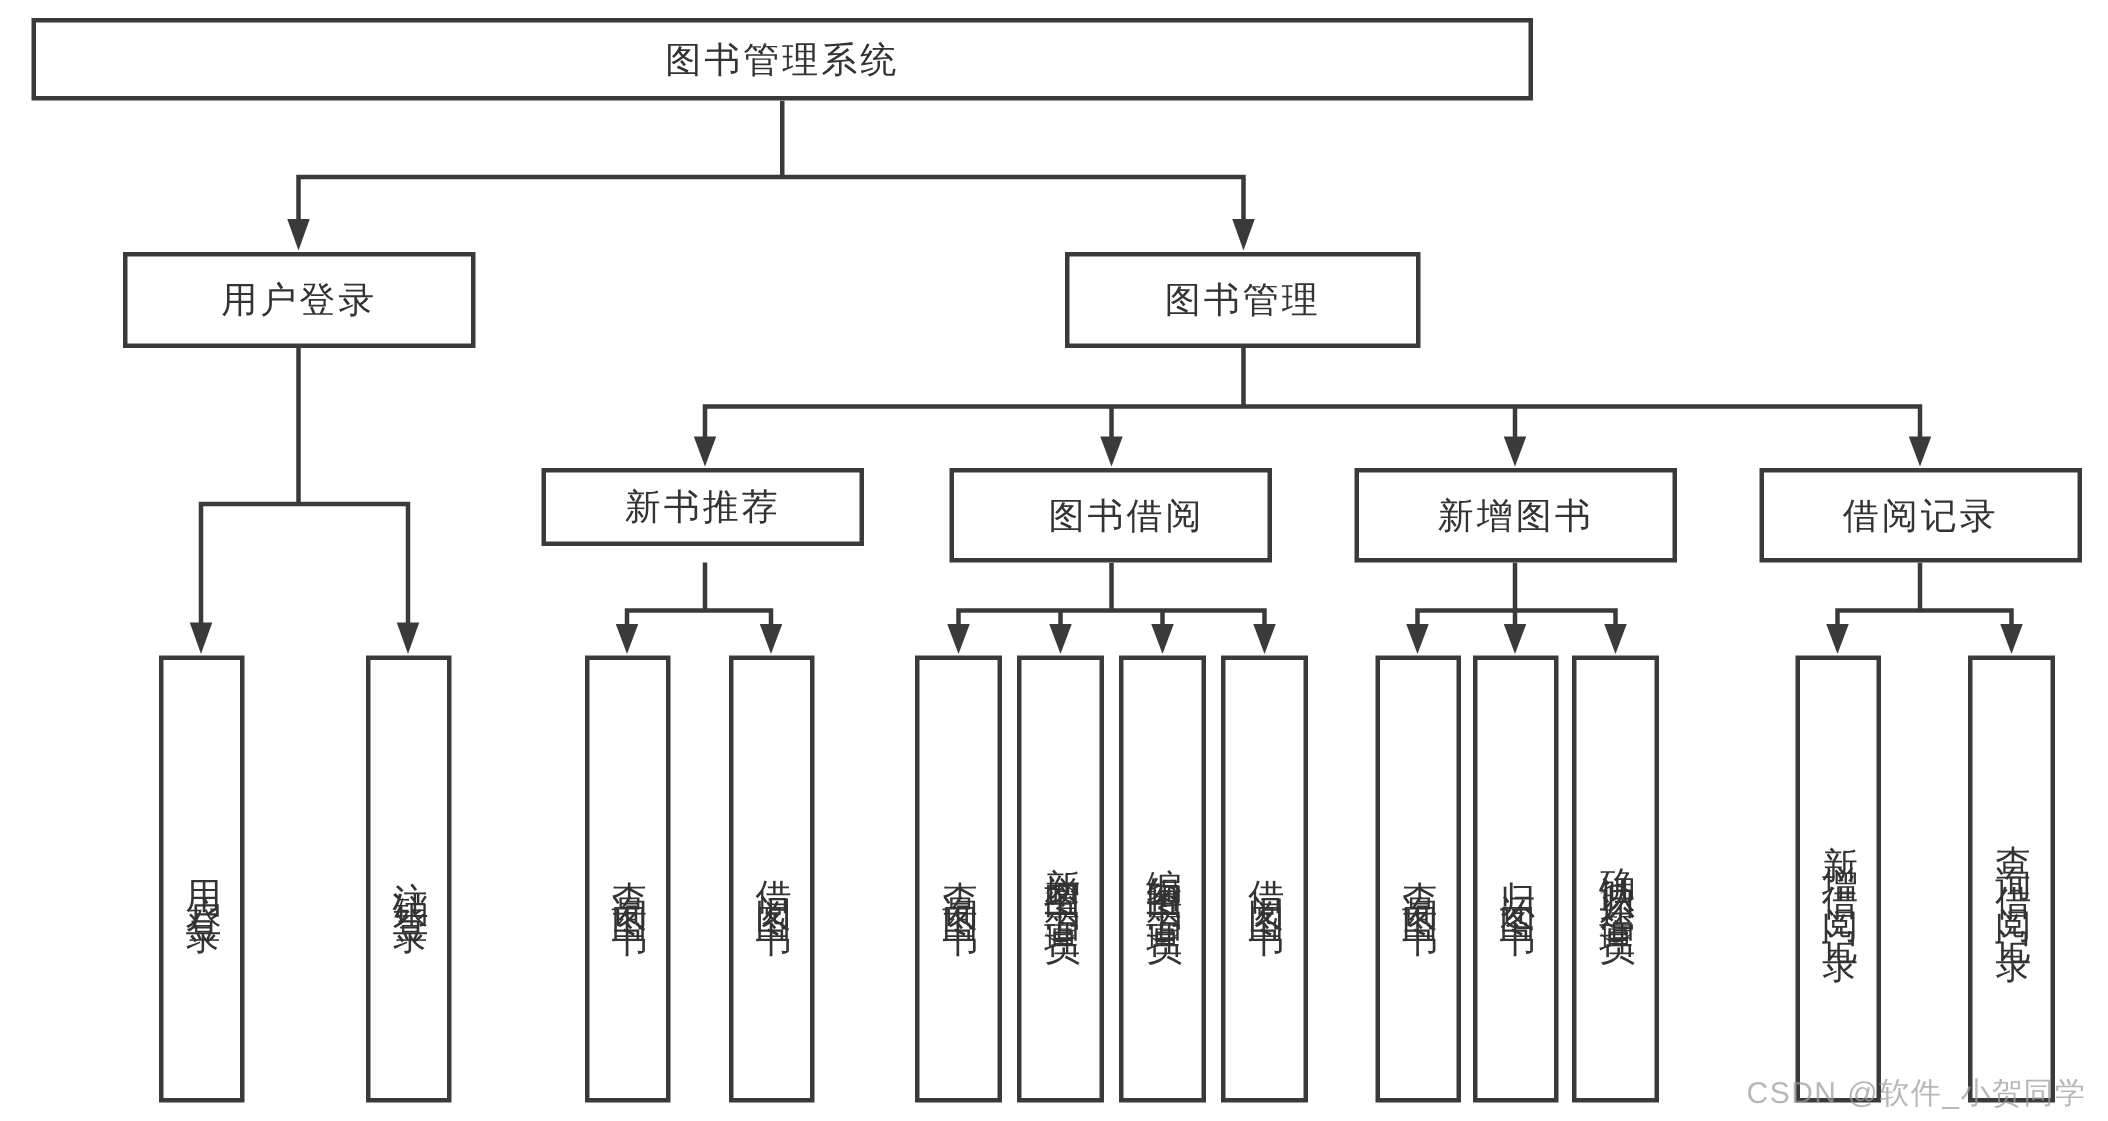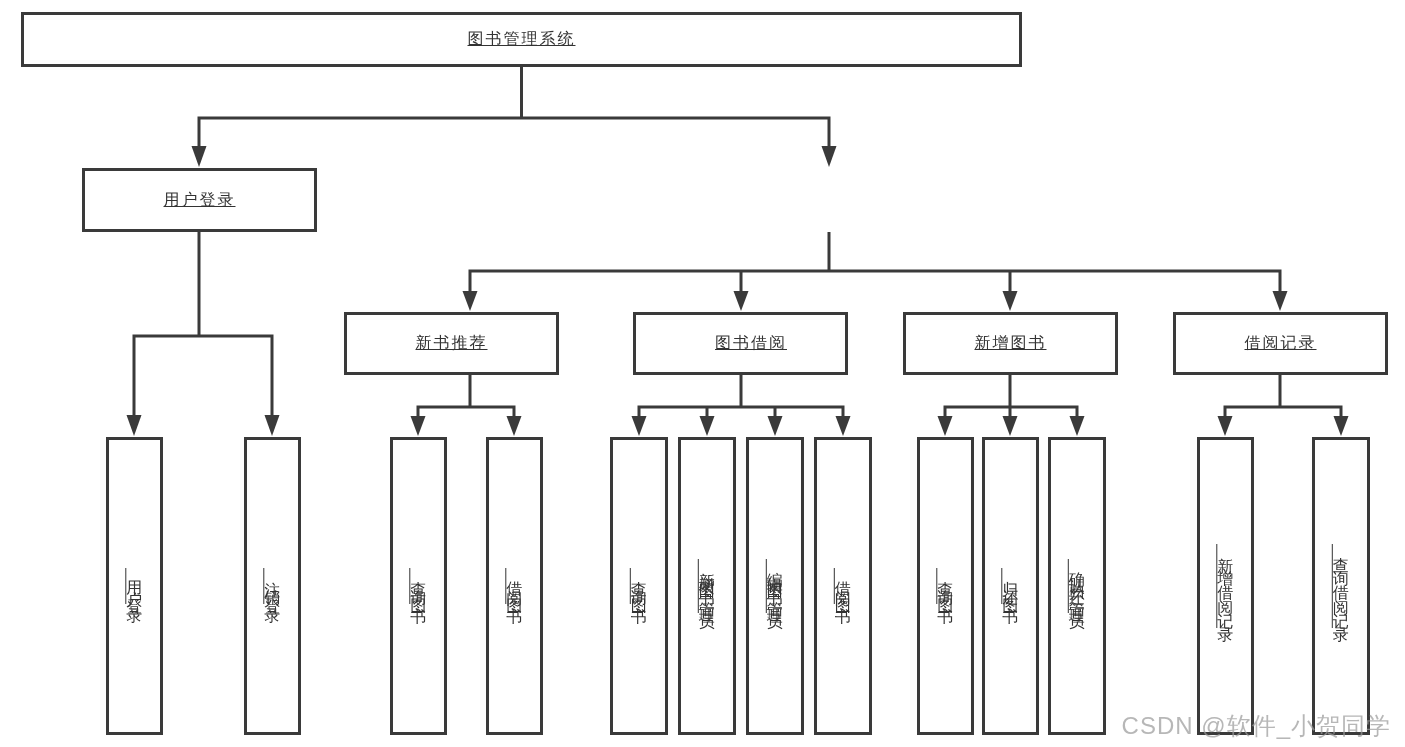--- a/index.html
+++ b/index.html
@@ -16,39 +16,38 @@
   svg.wires { position: absolute; left: 0; top: 0; width: 1405px; height: 747px; }
   svg.wires path { stroke: #3a3a3a; stroke-width: 3; fill: none; }
   svg.wires polygon { fill: #3a3a3a; stroke: none; }
   .box {
     position: absolute;
     border: 3px solid #3a3a3a;
     background: #ffffff;
     display: flex;
     align-items: center;
     justify-content: center;
-    font-size: 16px;
+    font-size: 24px;
     letter-spacing: 2px;
     z-index: 2;
-    text-decoration: underline;
   }
   .leaf span {
     writing-mode: vertical-rl;
     text-orientation: mixed;
     letter-spacing: 9px;
     line-height: 1.1;
     white-space: nowrap;
   }
   .leaf.tight span { letter-spacing: 6px; }
   .leaf.loose span { letter-spacing: 14px; }
   .watermark {
     position: absolute;
     right: 14px;
     bottom: 5px;
-    font-size: 24px;
+    font-size: 20px;
     letter-spacing: 1px;
     color: rgba(155, 155, 155, 0.72);
     z-index: 5;
     white-space: nowrap;
     margin-left: 24px;
   }
 </style>
 </head>
 <body>
 
@@ -93,22 +92,23 @@
     <g>
       <path d="M1280 375 L1280 407 M1225 407 L1341 407 M1225 405.5 L1225 417 M1341 405.5 L1341 417"></path>
       <polygon points="1217.5,416 1232.5,416 1225,436"></polygon>
       <polygon points="1333.5,416 1348.5,416 1341,436"></polygon>
     </g>
   </svg>
 
   <div class="box" style="left:21px; top:12px; width:1001px; height:55px;">图书管理系统</div>
 
   <div class="box" style="left:82px; top:168px; width:235px; height:64px;">用户登录</div>
+  <div class="box" style="left:710px; top:168px; width:237px; height:64px;">图书管理</div>
 
-  <div class="box" style="left:344px; top:312px; width:215px; height:63px;">新书推荐</div>
+  <div class="box" style="left:361px; top:312px; width:215px; height:52px;">新书推荐</div>
   <div class="box" style="left:633px; top:312px; width:215px; height:63px;padding-left:21px;">图书借阅</div>
   <div class="box" style="left:903px; top:312px; width:215px; height:63px;">新增图书</div>
   <div class="box" style="left:1173px; top:312px; width:215px; height:63px;text-align:center;">借阅记录</div>
 
   <div class="box leaf" style="left:106px; top:437px; width:57px; height:298px;">
       <span>用户登录</span>
     </div>
   <div class="box leaf" style="left:244px; top:437px; width:57px; height:298px;">
       <span>注销登录</span>
     </div>

